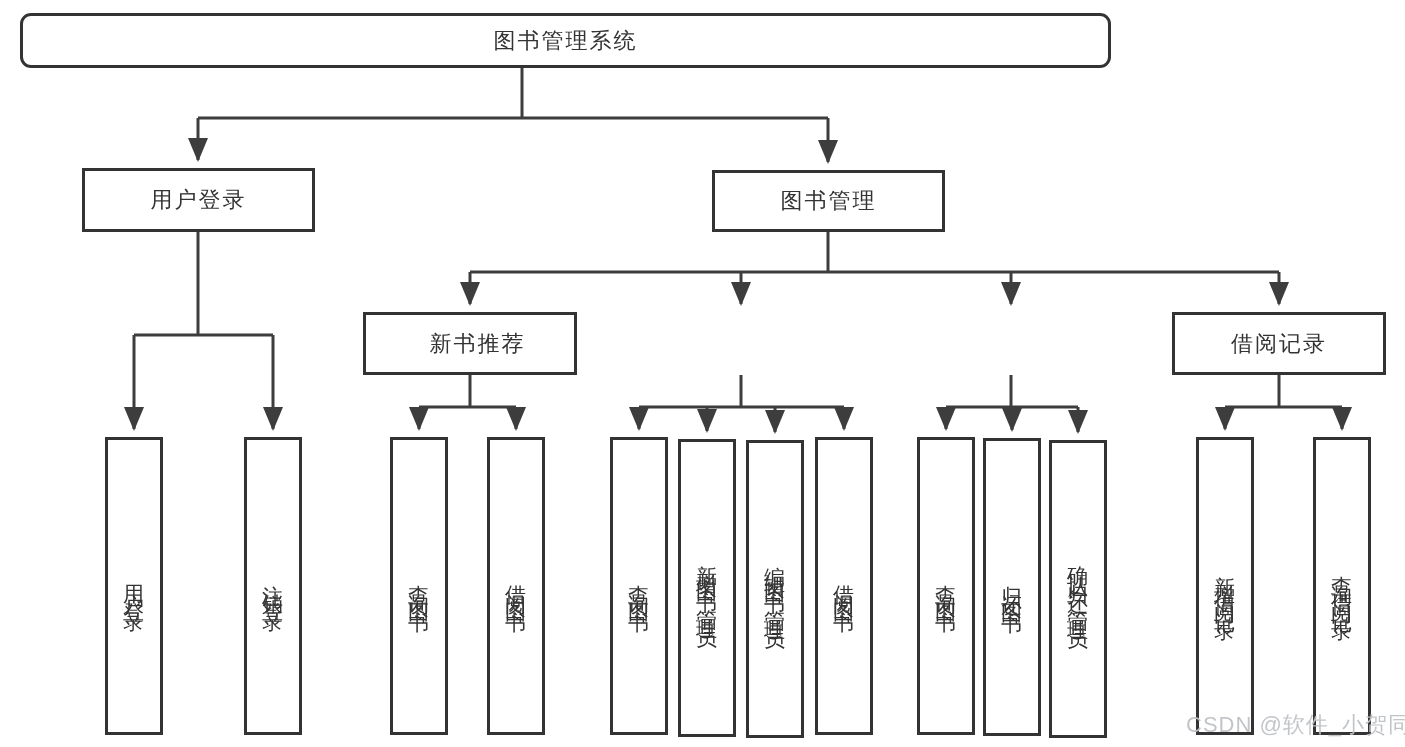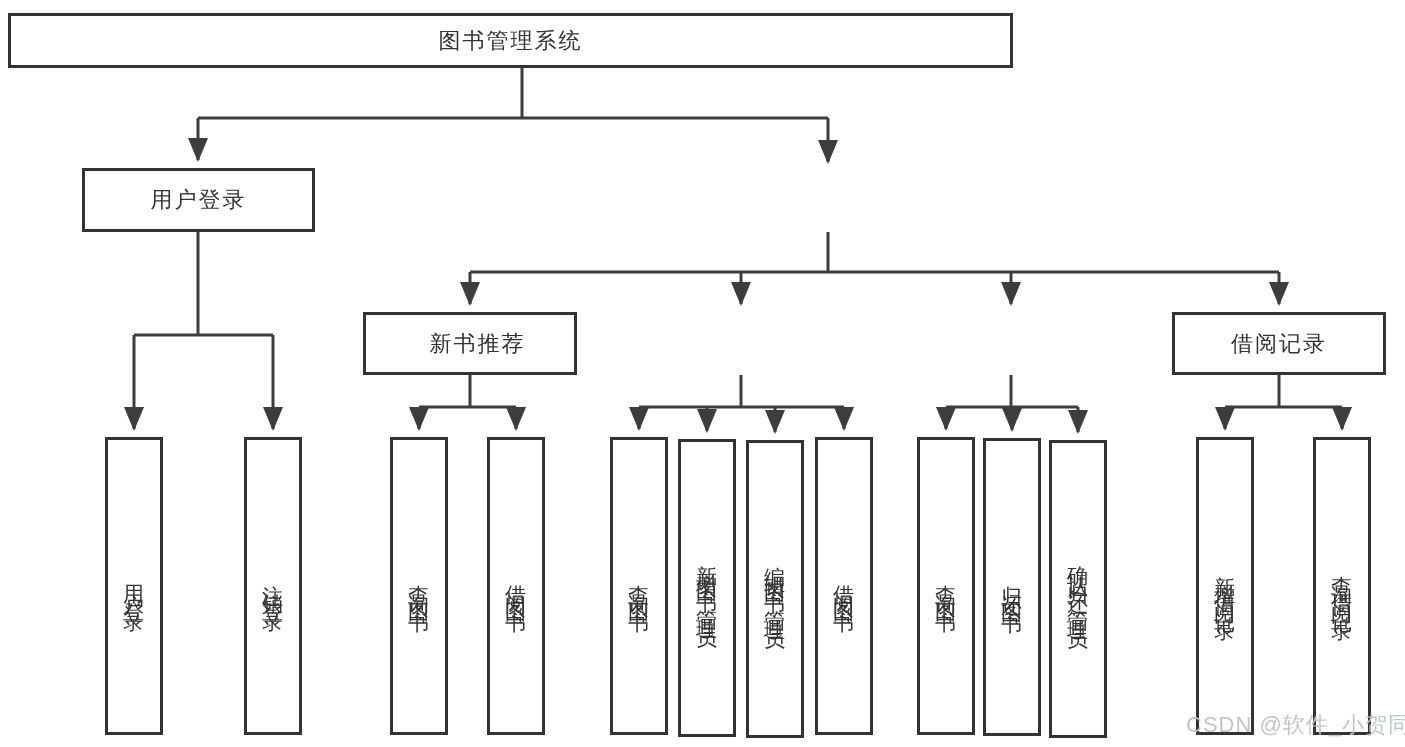--- a/index.html
+++ b/index.html
@@ -102,26 +102,29 @@
       <path d="M1012,407 V430" marker-end="url(#arrow)"></path>
       <path d="M1078,407 V432" marker-end="url(#arrow)"></path>
 
       <path d="M1279,375 V407"></path>
       <path d="M1225,407 H1342"></path>
       <path d="M1225,407 V429" marker-end="url(#arrow)"></path>
       <path d="M1342,407 V429" marker-end="url(#arrow)"></path>
     </g>
   </svg>
 
-  <div class="box h" style="left:8px; top:13px; width:1005px; height:55px;">
+  <div class="box h" style="left:20px; top:13px; width:1091px; height:55px;border-radius:11px;">
     <span>图书管理系统</span>
   </div>
 
   <div class="box h" style="left:82px; top:168px; width:233px; height:64px;">
     <span>用户登录</span>
+  </div>
+  <div class="box h" style="left:712px; top:170px; width:233px; height:62px;">
+    <span>图书管理</span>
   </div>
 
   <div class="box h" style="left:363px; top:312px; width:214px; height:63px;padding-left:15px;">
     <span>新书推荐</span>
   </div>
   <div class="box h" style="left:1172px; top:312px; width:214px; height:63px;">
     <span>借阅记录</span>
   </div>
 
   <div class="box v" style="left:105px; top:437px; width:58px; height:298px;">

